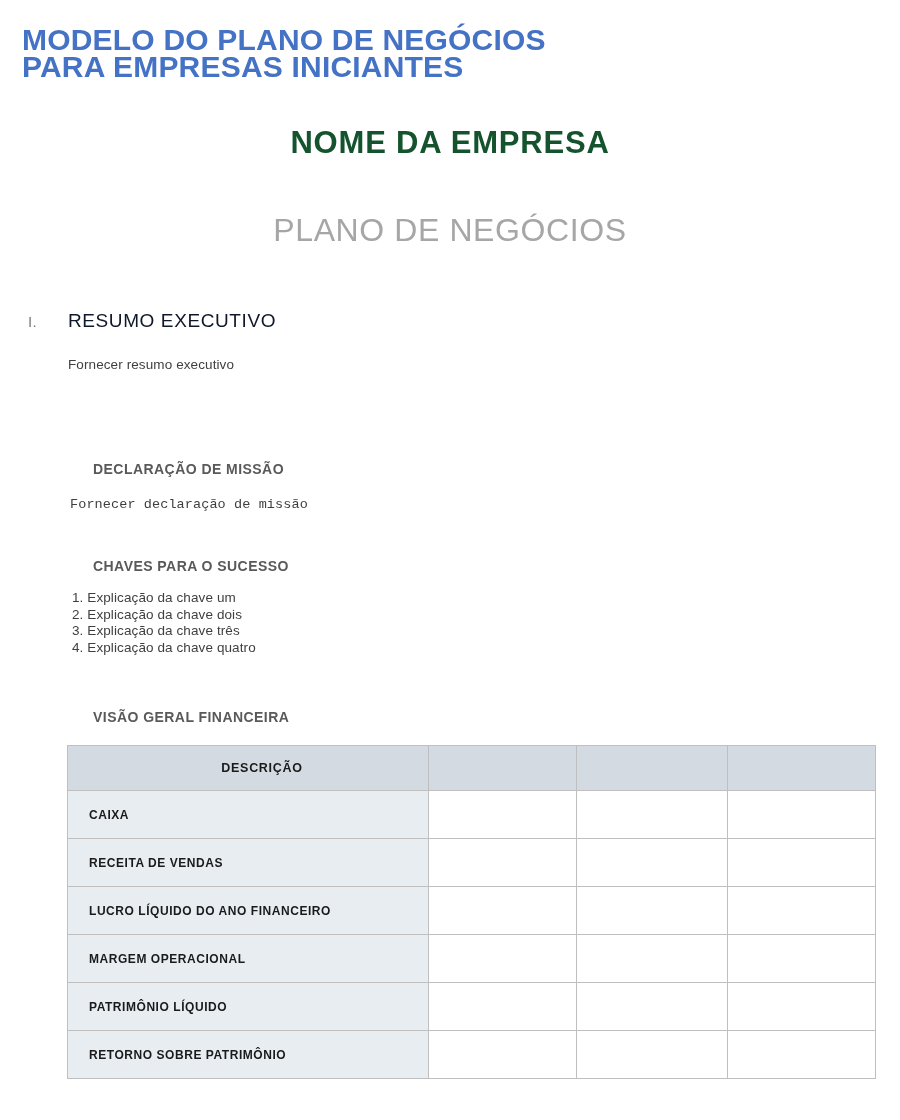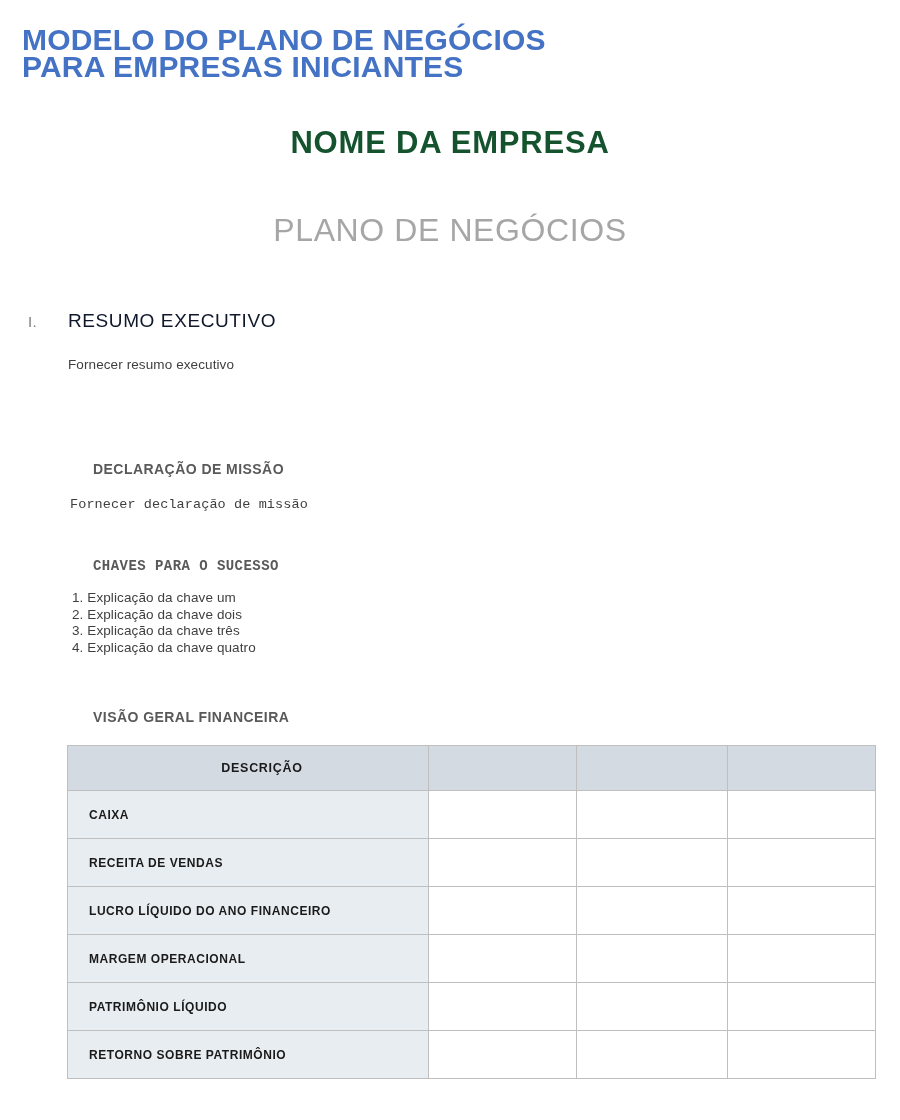--- a/index.html
+++ b/index.html
@@ -117,21 +117,21 @@
     left: 70px;
     font-size: 13.5px;
     color: #3f3f3f;
     letter-spacing: 0.1px;
     white-space: nowrap;
     font-family: Liberation Mono, monospace;
   }
 
   #mission-heading { top: 461px; }
   #mission-body    { top: 497px; }
-  #keys-heading    { top: 558px; font-family: Liberation Mono, monospace; }
+  #keys-heading    { top: 558px; }
 
   .keys-list {
     position: absolute;
     left: 72px;
     top: 590px;
     margin: 0;
     padding: 0;
     list-style: none;
   }
   .keys-list li {

